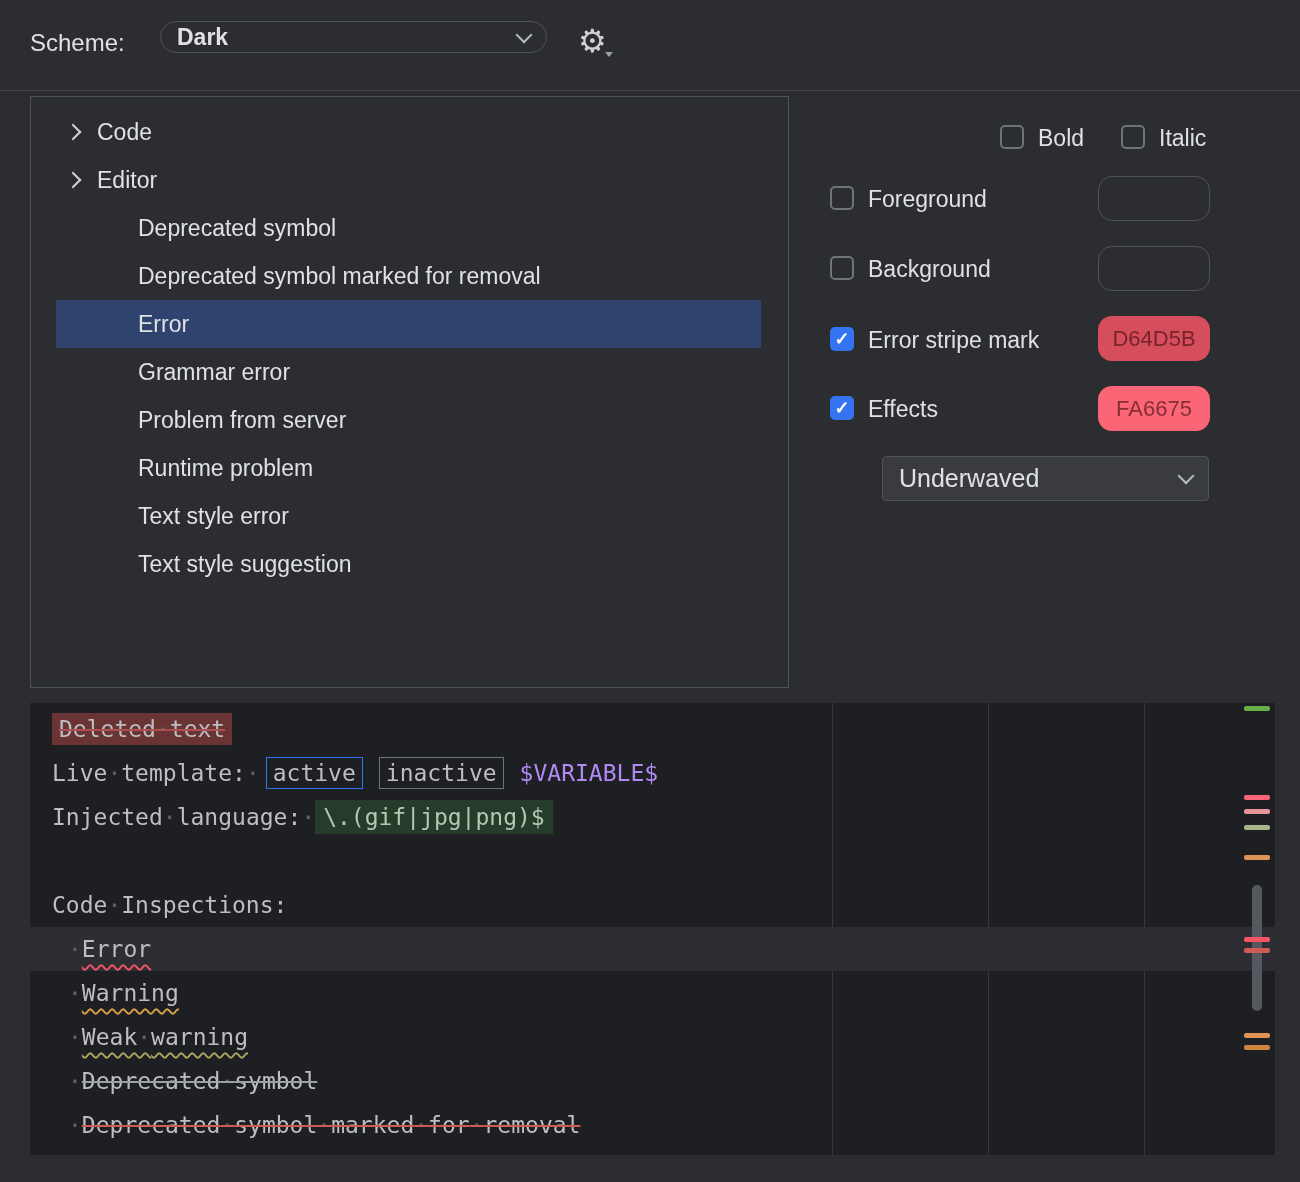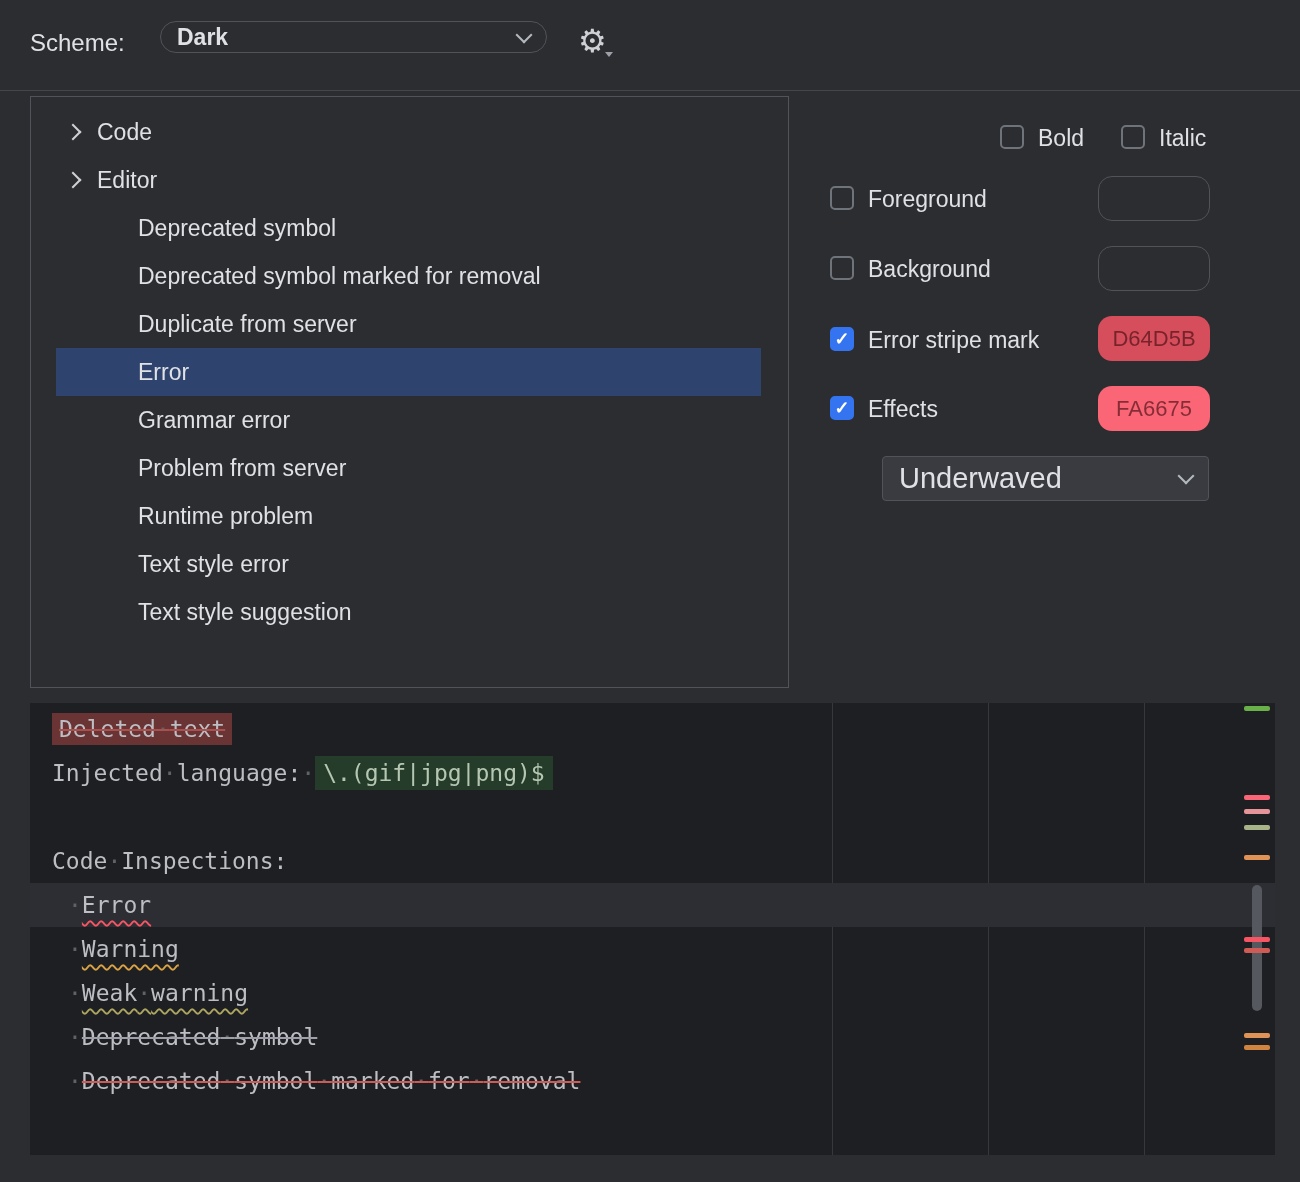--- a/index.html
+++ b/index.html
@@ -61,21 +61,21 @@
   }
   .checkbox.checked{background:#3574f0;border-color:#3574f0;}
   .checkbox.checked::after{content:"✓";color:#ffffff;font-size:18px;font-weight:bold;line-height:1;}
   .cblabel{margin-left:14px;font-size:23px;color:#dfe1e5;white-space:nowrap;}
   .swatch{
     position:absolute;width:112px;height:45px;box-sizing:border-box;border-radius:14px;
     display:flex;align-items:center;justify-content:center;font-size:22px;
   }
   .swatch.empty{border:1px solid #50535a;background:transparent;}
   .swatch.filled{color:rgba(60,10,16,0.62);}
-  .effect-select{left:882px;top:456px;width:327px;height:45px;background:#393b40;font-size:29px;border-radius:4px;}
+  .effect-select{left:882px;top:456px;width:327px;height:45px;background:#393b40;font-size:25px;border-radius:4px;}
 
   
   .preview{
     left:30px;top:703px;width:1245px;height:452px;background:#1e1f22;
     font-family:"DejaVu Sans Mono",monospace;font-size:23px;color:#bcbec4;
     padding-top:4px;box-sizing:border-box;
   }
   .guide{position:absolute;top:0;width:1px;height:452px;background:#36383c;}
   .pline{height:44px;line-height:44px;padding-left:22px;white-space:nowrap;position:relative;z-index:1;}
   .pline.indent{padding-left:38px;}
@@ -124,23 +124,20 @@
     <div class="tree-row">
       <span class="chev-icon right"></span>
       <span>Editor</span>
     </div>
     <div class="tree-row child">
       <span>Deprecated symbol</span>
     </div>
     <div class="tree-row child">
       <span>Deprecated symbol marked for removal</span>
     </div>
-    <div class="tree-row child">
-      <span>Duplicate from server</span>
-    </div>
     <div class="tree-row child selected">
       <span>Error</span>
     </div>
     <div class="tree-row child">
       <span>Grammar error</span>
     </div>
     <div class="tree-row child">
       <span>Problem from server</span>
     </div>
     <div class="tree-row child">
@@ -197,20 +194,21 @@
   <span class="chev-sm"></span>
 </div>
 
 <div class="abs preview">
   <div class="guide" style="left:802px;"></div>
   <div class="guide" style="left:958px;"></div>
   <div class="guide" style="left:1114px;"></div>
 
   <div class="pline"><span class="deleted sw">Deleted<span class="wsdot">·</span>text</span></div>
 
+  <div class="pline"><span class="sw">Live<span class="wsdot">·</span>template:<span class="wsdot">·</span></span><span class="tpl-box active">active</span><span class="tpl-box inactive">inactive</span><span class="variable">$VARIABLE$</span></div>
 
   <div class="pline"><span class="sw">Injected<span class="wsdot">·</span>language:<span class="wsdot">·</span></span><span class="injected">\.(gif|jpg|png)$</span></div>
 
   <div class="pline"></div>
 
   <div class="pline"><span class="sw">Code<span class="wsdot">·</span>Inspections:</span></div>
 
   <div class="pline indent hl"><span class="wsdot">·</span><span class="squig-error sw">Error</span></div>
 
   <div class="pline indent"><span class="wsdot">·</span><span class="squig-warn sw">Warning</span></div>

